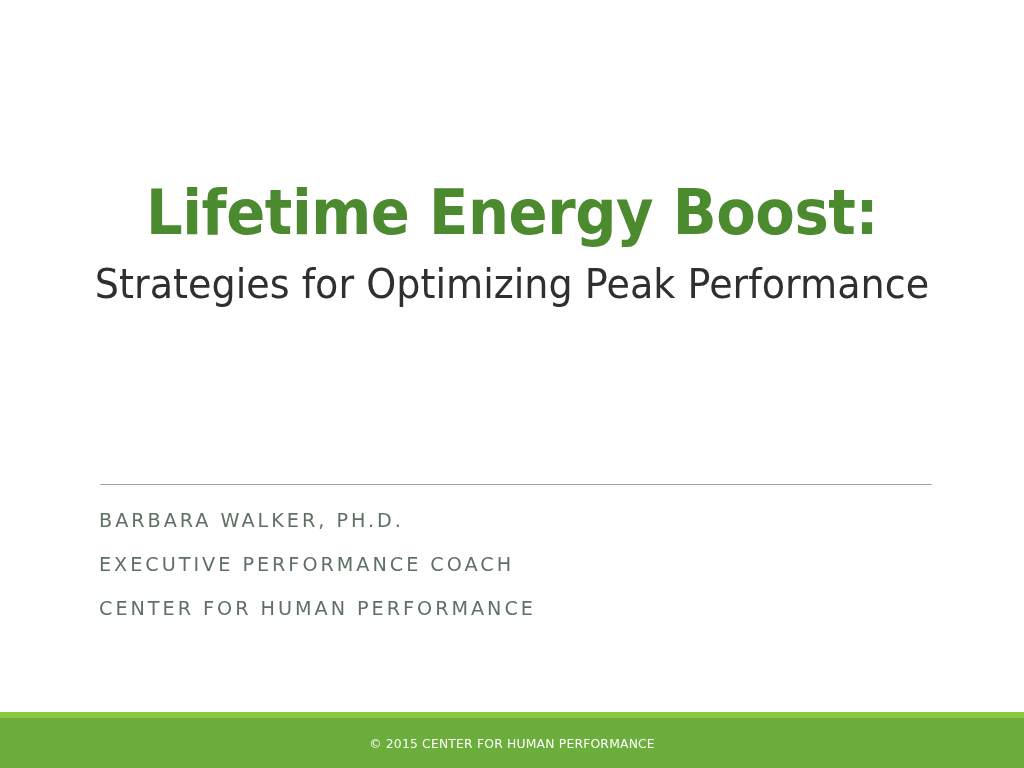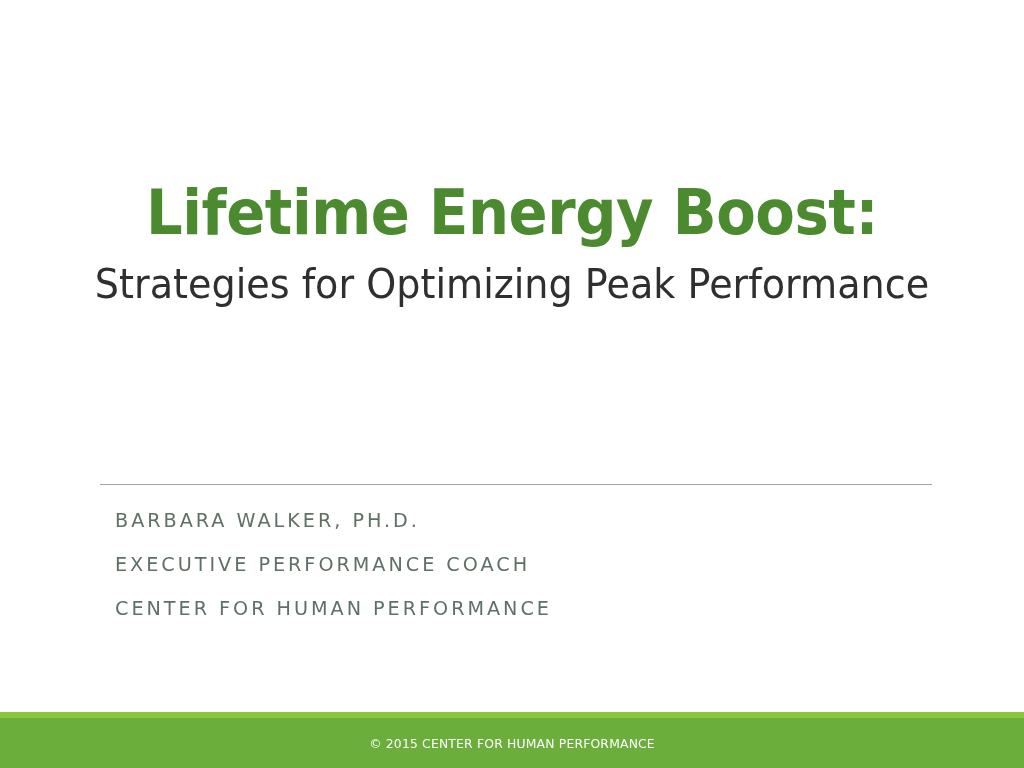--- a/index.html
+++ b/index.html
@@ -68,21 +68,21 @@
     width: 832px;
     height: 1px;
     background: #A6A6A6;
     border: 0;
     margin: 0;
   }
 
   
   #author-block {
     position: absolute;
-    left: 115px;
+    left: 99px;
     top: 498px;
     width: 860px;
   }
 
   .author-line {
     display: block;
     font-family: "DejaVu Sans", sans-serif;
     font-size: 20px;
     font-weight: normal;
     letter-spacing: 3.1px;

